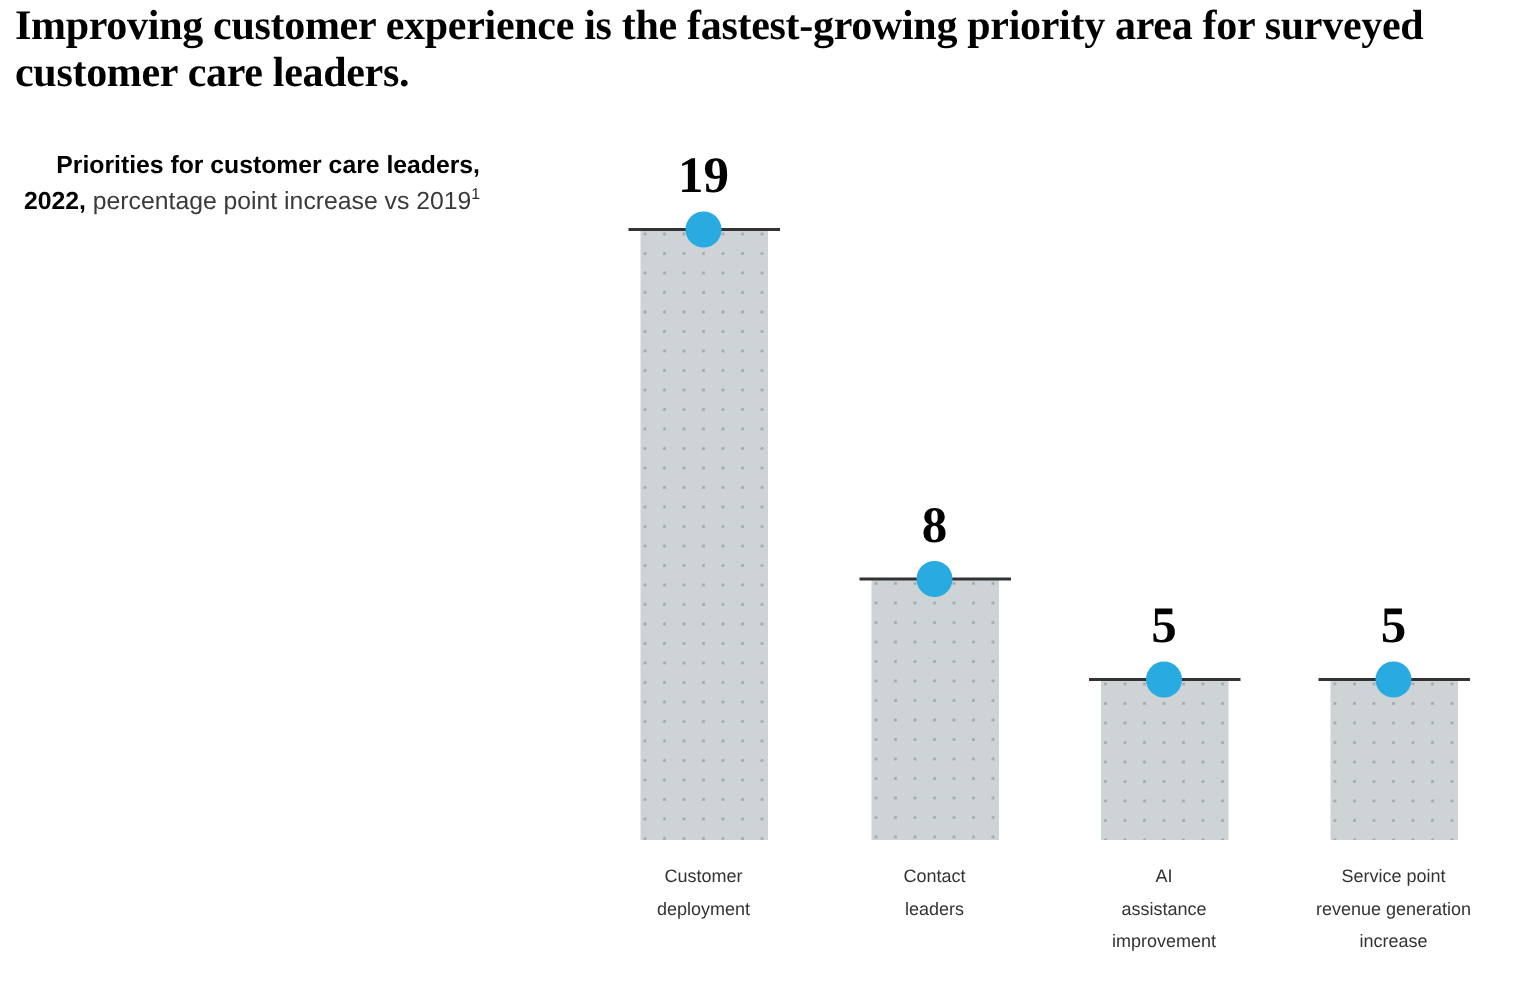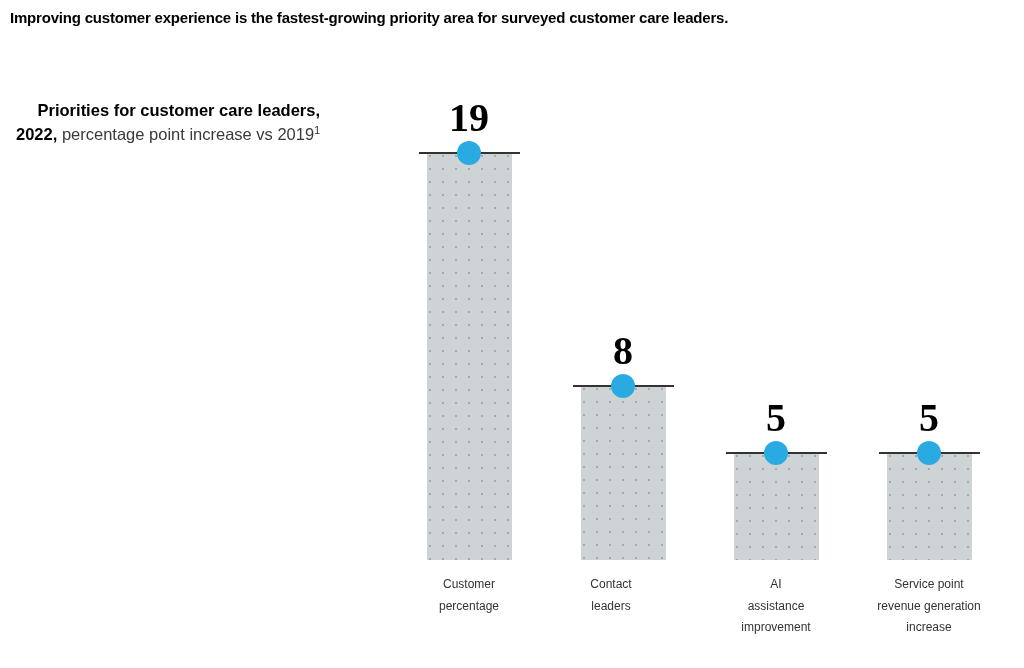--- a/index.html
+++ b/index.html
@@ -16,25 +16,26 @@
     color: #000000;
     -webkit-font-smoothing: antialiased;
   }
 
   
   .chart-title {
     position: absolute;
     left: 10px;
     top: 2px;
     width: 990px;
-    font-size: 15px;
+    font-size: 28px;
     font-weight: bold;
     line-height: 31px;
     letter-spacing: -0.2px;
     color: #000000;
+    font-family: Liberation Serif, serif;
   }
 
   
   .subtitle {
     position: absolute;
     left: 10px;
     top: 99px;
     width: 310px;
     font-size: 16.5px;
     line-height: 23.5px;
@@ -88,21 +89,21 @@
     border-radius: 50%;
     background: #29abe2;
   }
 
   .value-label {
     position: absolute;
     width: 120px;
     text-align: center;
     font-family: "Liberation Serif", serif;
     font-weight: bold;
-    font-size: 40px;
+    font-size: 34px;
     line-height: 34px;
     color: #000000;
   }
 
   .cat-label {
     position: absolute;
     width: 160px;
     text-align: center;
     font-size: 12px;
     line-height: 21.5px;
@@ -121,30 +122,30 @@
 
 <div class="plot">
 
   <div>
     <div class="value-label" style="left:409px; top:101px;">19</div>
     <div class="bar" style="left:427px; top:153px; height:407px;"></div>
     <div class="bar-topline" style="left:419px; top:152px;"></div>
     <div class="dot" style="left:457px; top:141px;"></div>
     <div class="cat-label" style="left:389px; top:574px;">
       <div>Customer</div>
-      <div>percentage</div>
+      <div>deployment</div>
     </div>
   </div>
 
   <div>
     <div class="value-label" style="left:563px; top:334px;">8</div>
     <div class="bar" style="left:581px; top:386px; height:174px;"></div>
     <div class="bar-topline" style="left:573px; top:385px;"></div>
     <div class="dot" style="left:611px; top:374px;"></div>
-    <div class="cat-label" style="left:531px; top:574px;">
+    <div class="cat-label" style="left:543px; top:574px;">
       <div>Contact</div>
       <div>leaders</div>
     </div>
   </div>
 
   <div>
     <div class="value-label" style="left:716px; top:401px;">5</div>
     <div class="bar" style="left:734px; top:453px; height:107px;"></div>
     <div class="bar-topline" style="left:726px; top:452px;"></div>
     <div class="dot" style="left:764px; top:441px;"></div>

